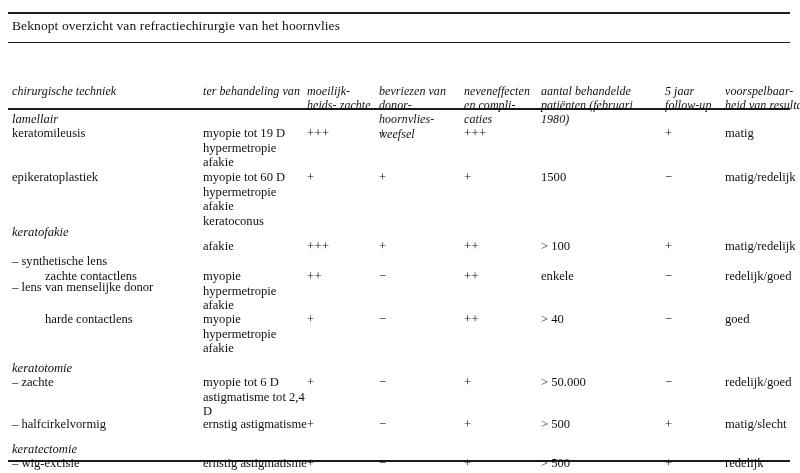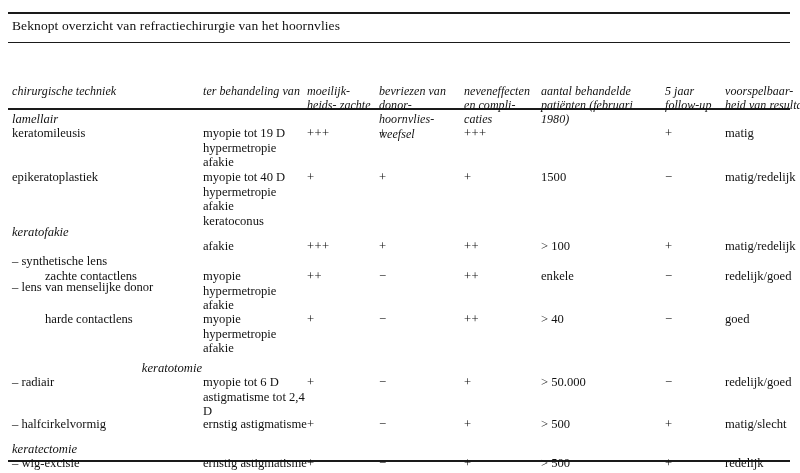--- a/index.html
+++ b/index.html
@@ -137,21 +137,21 @@
       <div class="cell c-tech" style="top: 14px;">keratomileusis</div>
       <div class="cell c-treat" style="top: 14px;">myopie tot 19 D
 hypermetropie
 afakie</div>
       <div class="cell c-diff mark" style="top: 14px;">+++</div>
       <div class="cell c-froz mark" style="top: 14px;">+</div>
       <div class="cell c-side mark" style="top: 14px;">+++</div>
       <div class="cell c-foll mark" style="top: 14px;">+</div>
       <div class="cell c-pred" style="top: 14px;">matig</div>
       <div class="cell c-tech" style="top: 58px;">epikeratoplastiek</div>
-      <div class="cell c-treat" style="top: 58px;">myopie tot 40 D
+      <div class="cell c-treat" style="top: 58px;">myopie tot 60 D
 hypermetropie
 afakie
 keratoconus</div>
       <div class="cell c-diff mark" style="top: 58px;">+</div>
       <div class="cell c-froz mark" style="top: 58px;">+</div>
       <div class="cell c-side mark" style="top: 58px;">+</div>
       <div class="cell c-num" style="top: 58px;">1500</div>
       <div class="cell c-foll mark" style="top: 58px;">−</div>
       <div class="cell c-pred" style="top: 58px;">matig/redelijk</div>
       <div class="cell c-tech ital" style="top: 113px;">keratofakie</div>
@@ -177,22 +177,22 @@
       <div class="cell c-tech indent2" style="top: 200px;">harde contactlens</div>
       <div class="cell c-treat" style="top: 200px;">myopie
 hypermetropie
 afakie</div>
       <div class="cell c-diff mark" style="top: 200px;">+</div>
       <div class="cell c-froz mark" style="top: 200px;">−</div>
       <div class="cell c-side mark" style="top: 200px;">++</div>
       <div class="cell c-num" style="top: 200px;">&gt; 40</div>
       <div class="cell c-foll mark" style="top: 200px;">−</div>
       <div class="cell c-pred" style="top: 200px;">goed</div>
-      <div class="cell c-tech ital" style="top: 249px; text-align: right;">keratotomie</div>
-      <div class="cell c-tech" style="top: 263px;">– radiair</div>
+      <div class="cell c-tech ital" style="top: 249px;">keratotomie</div>
+      <div class="cell c-tech" style="top: 263px;">– zachte</div>
       <div class="cell c-treat" style="top: 263px;">myopie tot 6 D
 astigmatisme tot 2,4 D</div>
       <div class="cell c-diff mark" style="top: 263px;">+</div>
       <div class="cell c-froz mark" style="top: 263px;">−</div>
       <div class="cell c-side mark" style="top: 263px;">+</div>
       <div class="cell c-num" style="top: 263px;">&gt; 50.000</div>
       <div class="cell c-foll mark" style="top: 263px;">−</div>
       <div class="cell c-pred" style="top: 263px;">redelijk/goed</div>
       <div class="cell c-tech" style="top: 305px;">– halfcirkelvormig</div>
       <div class="cell c-treat" style="top: 305px;">ernstig astigmatisme</div>

